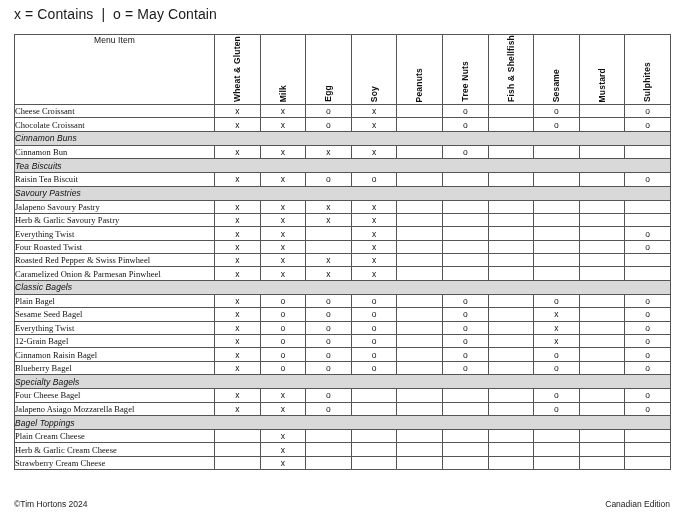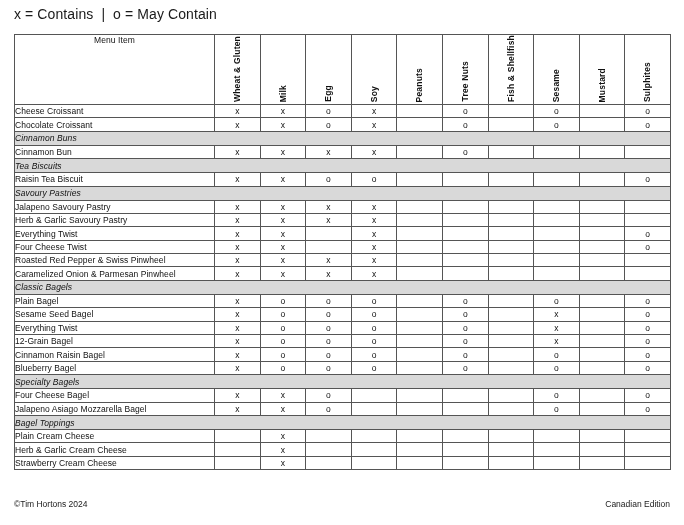--- a/index.html
+++ b/index.html
@@ -92,20 +92,21 @@
   }
 
   
   tr.item-row { height: 13.4px; }
   td.item-name {
     padding-left: 4px;
     font-size: 8.5px;
     white-space: nowrap;
     vertical-align: middle;
     letter-spacing: 0.05px;
+    font-family: Liberation Serif, serif;
   }
   td.mark {
     text-align: center;
     vertical-align: middle;
     font-size: 8px;
     font-weight: bold;
     color: #17365d;
     letter-spacing: 0;
   }
 
@@ -238,21 +239,21 @@
           <td class="mark"></td>
           <td class="mark">x</td>
           <td class="mark"></td>
           <td class="mark"></td>
           <td class="mark"></td>
           <td class="mark"></td>
           <td class="mark"></td>
           <td class="mark">o</td>
         </tr>
         <tr class="item-row">
-          <td class="item-name">Four Cheese Twist</td>
+          <td class="item-name">Four Roasted Twist</td>
           <td class="mark">x</td>
           <td class="mark">x</td>
           <td class="mark"></td>
           <td class="mark">x</td>
           <td class="mark"></td>
           <td class="mark"></td>
           <td class="mark"></td>
           <td class="mark"></td>
           <td class="mark"></td>
           <td class="mark">o</td>

